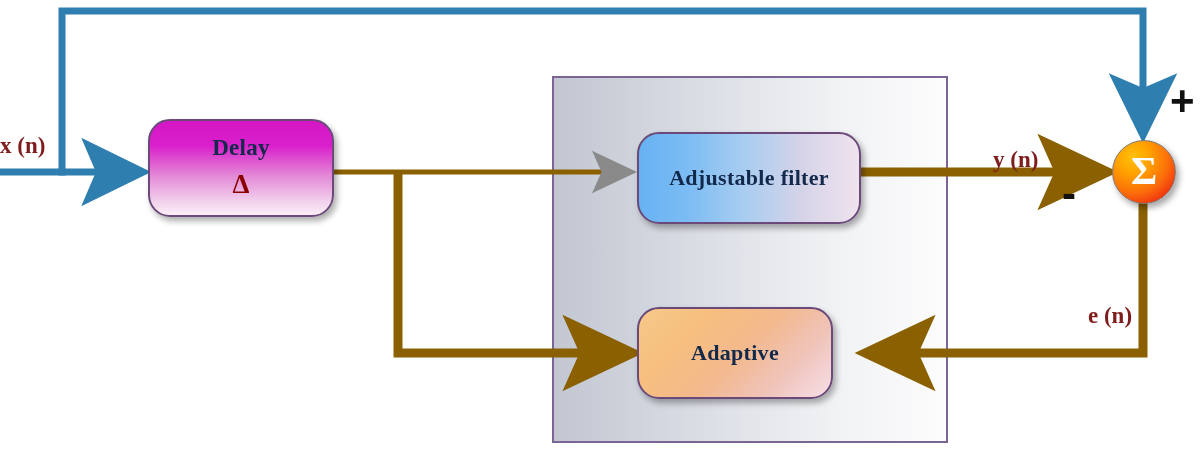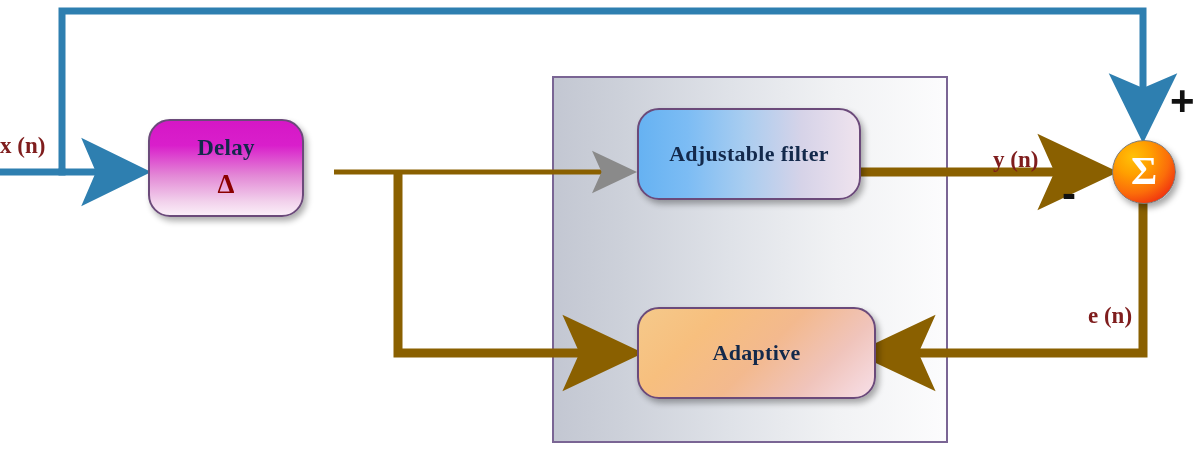--- a/index.html
+++ b/index.html
@@ -37,21 +37,21 @@
   .node-label {
     font-family: "Liberation Serif", serif;
     font-weight: bold;
     color: #13294b;
     line-height: 1.08;
     letter-spacing: 0.3px;
   }
   #delay-block {
     left: 148px;
     top: 119px;
-    width: 156px;
+    width: 186px;
     height: 98px;
     background: linear-gradient(to bottom, #d517c6 0%, #d91fcb 26%, #e388d6 58%, #f2d2ec 86%, #fbeef8 100%);
   }
   #delay-block .node-label { font-size: 23px; }
   #delay-delta {
     font-family: "Liberation Serif", serif;
     font-weight: bold;
     font-size: 27px;
     color: #8b0000;
     margin-top: 9px;
@@ -61,30 +61,30 @@
     left: 552px;
     top: 76px;
     width: 396px;
     height: 367px;
     box-sizing: border-box;
     border: 2px solid #7a6594;
     background: linear-gradient(to right, #c3c7d2 0%, #cdd1da 18%, #dfe2e8 45%, #f1f2f4 72%, #fcfcfd 100%);
   }
   #adjustable-filter-block {
     left: 637px;
-    top: 108px;
+    top: 132px;
     width: 224px;
     height: 92px;
     background: linear-gradient(to right, #66b2f2 0%, #7cbcf4 22%, #a9cdf0 48%, #d6d3e8 74%, #efe3ee 100%);
   }
   #adjustable-filter-block .node-label { font-size: 22px; }
   #adaptive-algorithm-block {
     left: 637px;
     top: 307px;
-    width: 239px;
+    width: 196px;
     height: 92px;
     background: linear-gradient(135deg, #f5c98a 0%, #f7bf7e 26%, #f3b98e 52%, #f0c4bb 76%, #f7dfe8 100%);
   }
   #adaptive-algorithm-block .node-label { font-size: 22px; }
   #sum-node {
     position: absolute;
     left: 1112px;
     top: 140px;
     width: 62px;
     height: 62px;

